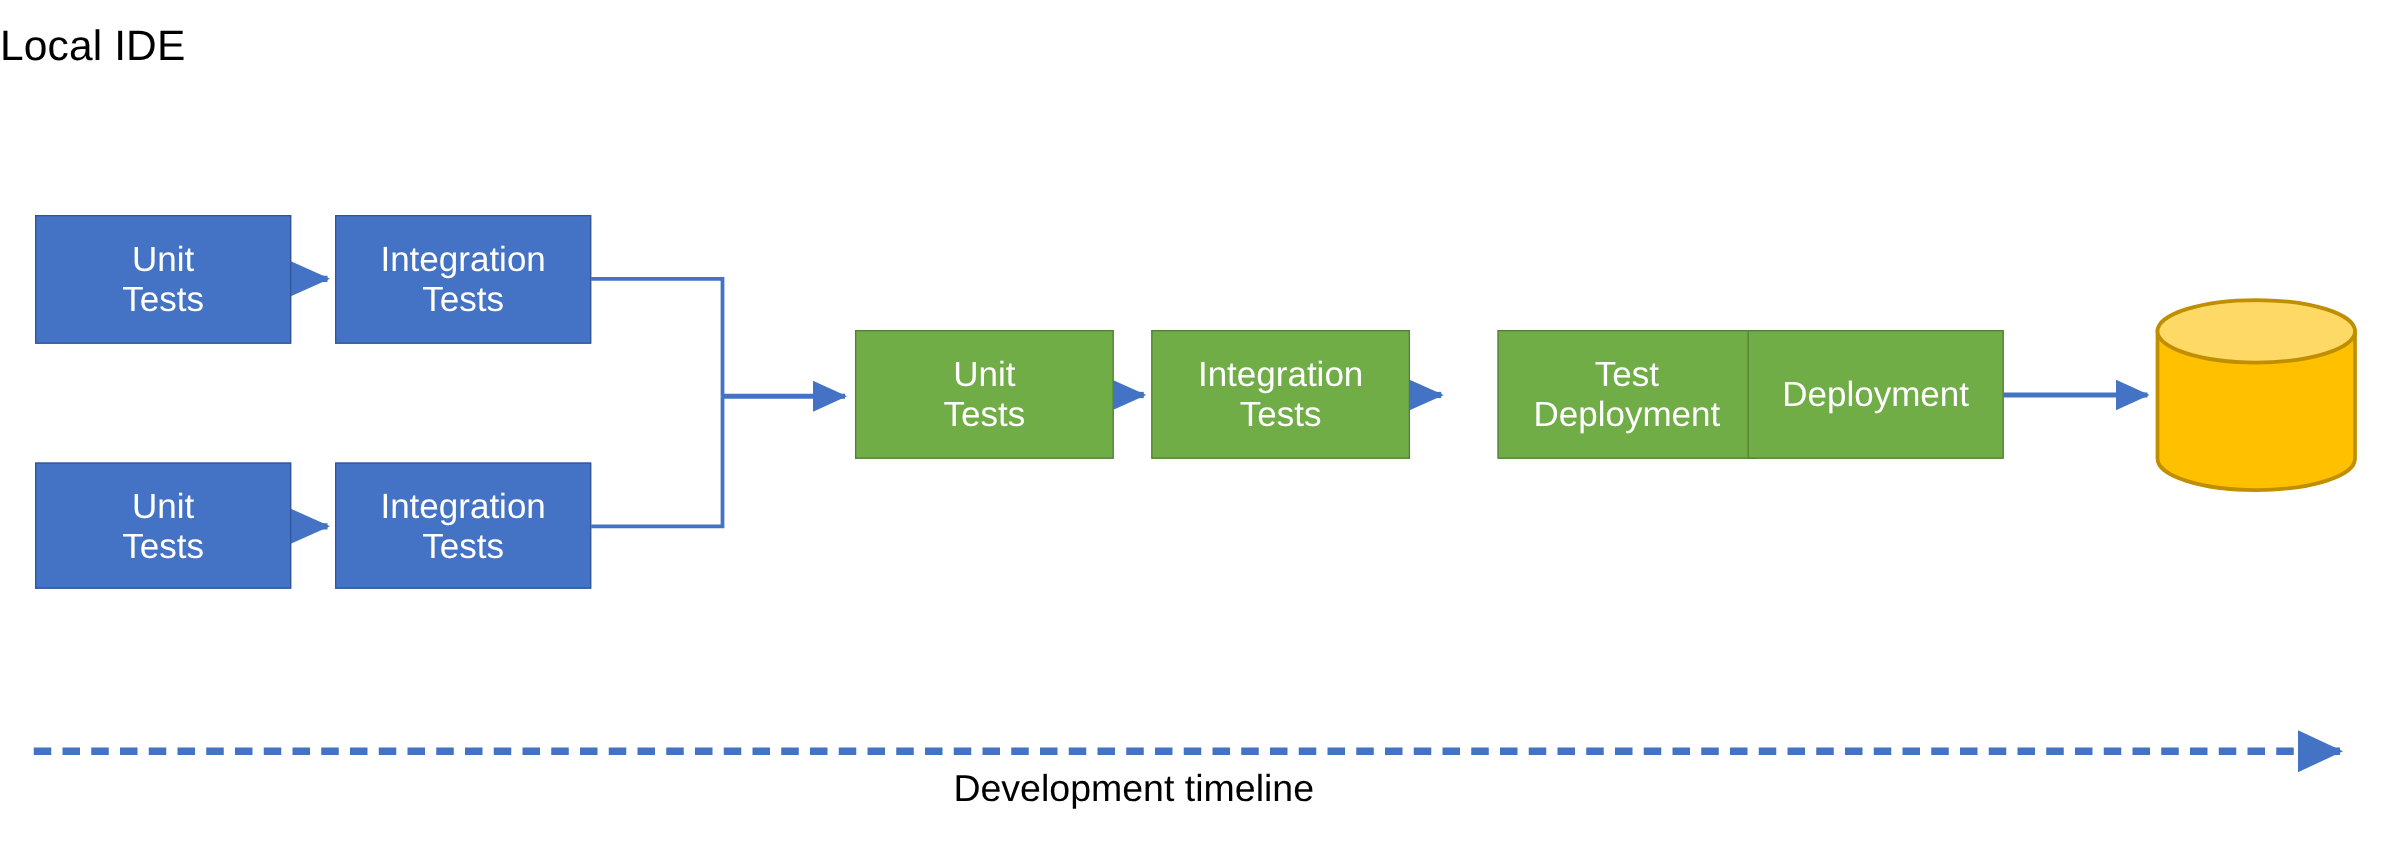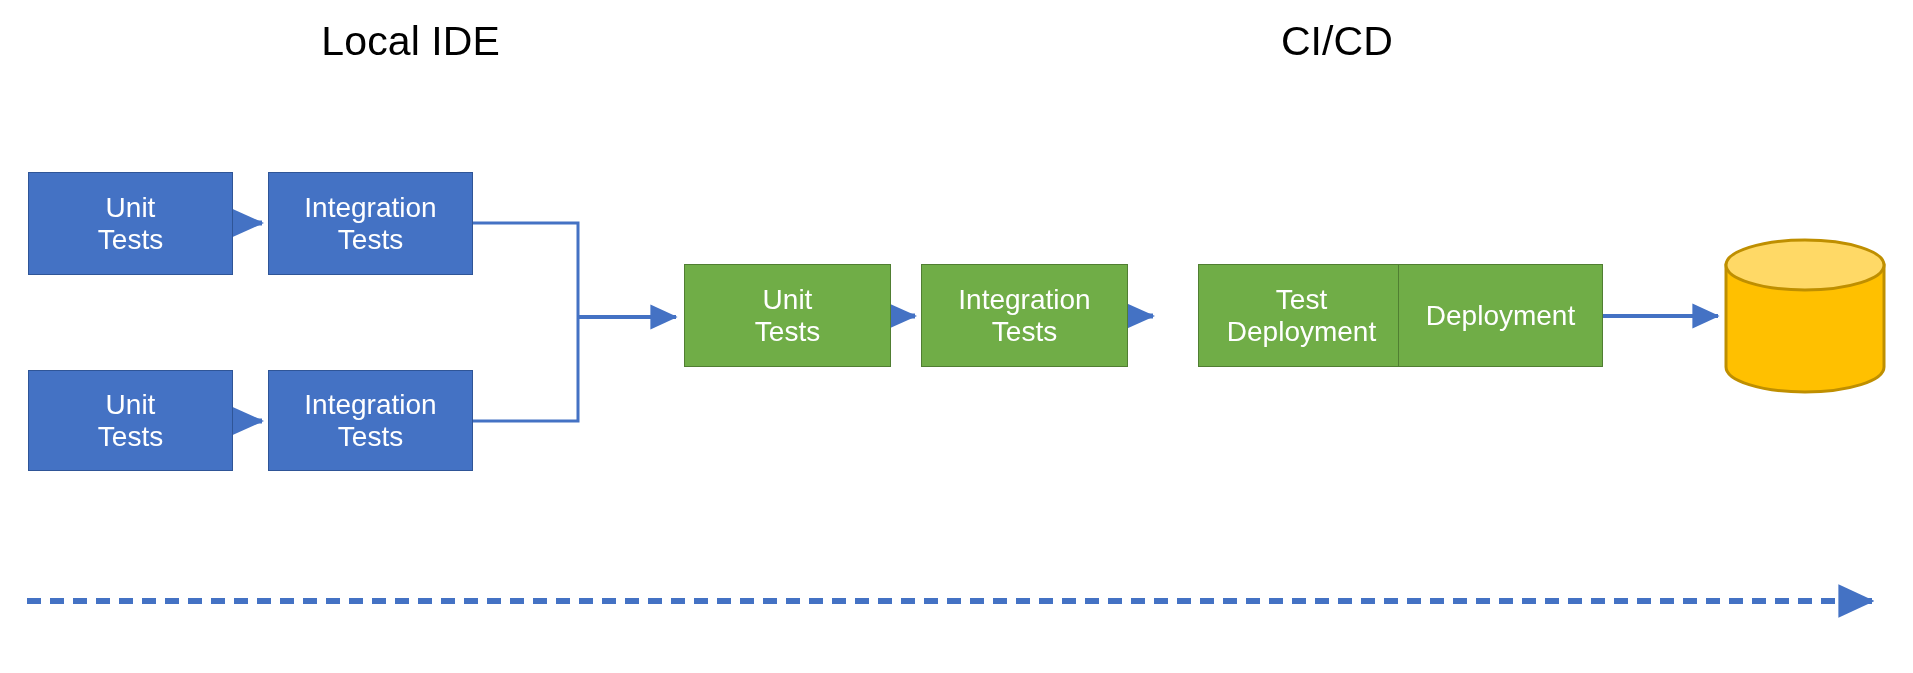--- a/index.html
+++ b/index.html
@@ -17,25 +17,25 @@
     width: 1913px;
     height: 673px;
     background: #ffffff;
     overflow: hidden;
   }
 
   
   .section-title {
     position: absolute;
     color: #000000;
-    font-size: 41px;
+    font-size: 34px;
     font-weight: 400;
     line-height: 1.05;
     white-space: nowrap;
-    text-align: right;
+    text-align: left;
     letter-spacing: 0.1px;
   }
   #title-local-ide { left: 0px;  top: 20px; width: 500px; }
   #title-cicd      { left: 893px; top: 20px; width: 500px; }
 
   
   .node {
     position: absolute;
     box-sizing: border-box;
     display: flex;
@@ -117,21 +117,20 @@
     <line x1="1128" y1="316" x2="1153" y2="316" stroke="#4472C4" stroke-width="5" marker-end="url(#arrowSmall)"></line>
     <line x1="1366" y1="316" x2="1392" y2="316" stroke="#4472C4" stroke-width="5" marker-end="url(#arrowSmall)"></line>
 
     <line x1="1603" y1="316" x2="1718" y2="316" stroke="#4472C4" stroke-width="4" marker-end="url(#arrowBig)"></line>
 
     <line x1="27" y1="601" x2="1872" y2="601" stroke="#4472C4" stroke-width="6" stroke-dasharray="14 9" marker-end="url(#arrowTimeline)"></line>
   </svg>
 
   <div class="section-title" id="title-local-ide">Local IDE</div>
 
-  <div class="section-title" id="title-cicd">CI/CD</div>
 
   <div class="node blue" style="left:28px; top:172px; width:205px; height:103px;">
     <div>
       <span class="node-label">Unit</span>
       <span class="node-label">Tests</span>
     </div>
   </div>
 
   <div class="node blue" style="left:268px; top:172px; width:205px; height:103px;">
     <div>
@@ -181,14 +180,15 @@
     </div>
   </div>
 
   <svg class="cylinder" style="left:1720px; top:238px;" width="170" height="156" viewBox="0 0 170 156" xmlns="http://www.w3.org/2000/svg">
 
     <path d="M6,27 L6,129 A79,25 0 0 0 164,129 L164,27 Z" fill="#FFC000" stroke="#BF8F00" stroke-width="3"></path>
 
     <ellipse cx="85" cy="27" rx="79" ry="25" fill="#FFD966" stroke="#BF8F00" stroke-width="3"></ellipse>
   </svg>
 
+  <div id="timeline-caption">Development timeline</div>
 
 </div>
 
 </body></html>

